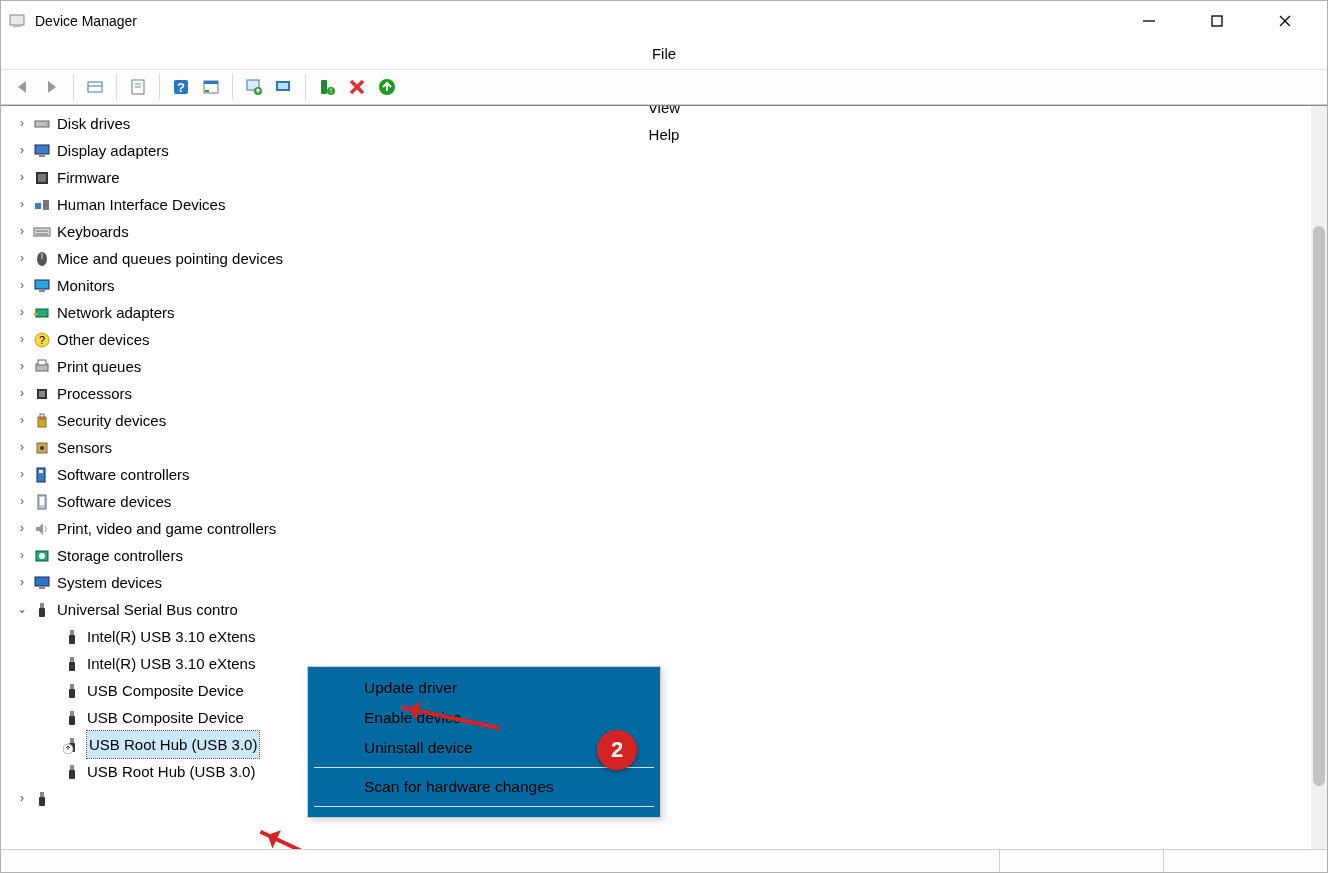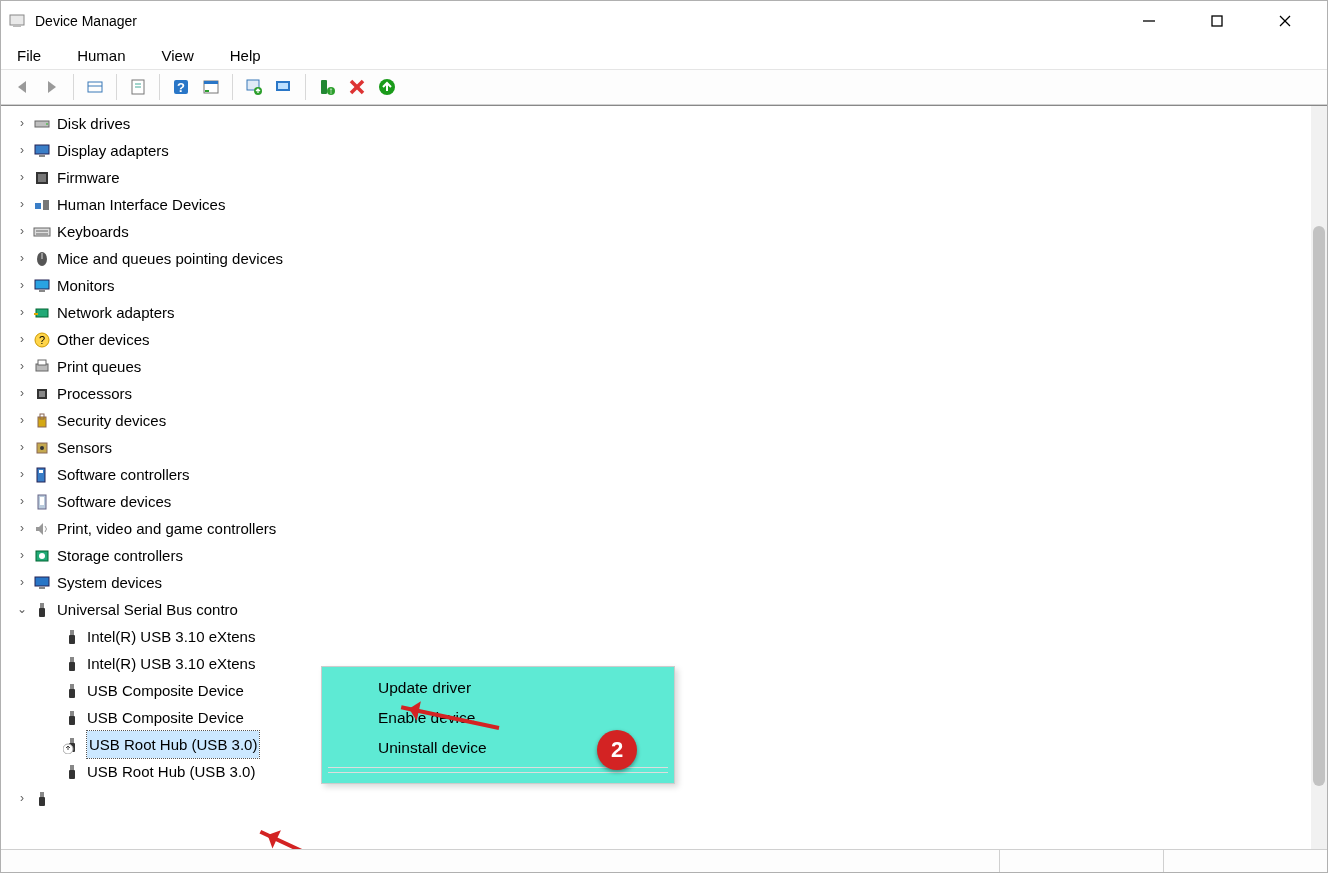--- a/index.html
+++ b/index.html
@@ -39,22 +39,23 @@
   }
   .win-btn {
     width: 40px; height: 30px;
     display: flex; align-items: center; justify-content: center;
     cursor: default;
   }
   .menubar {
     height: 28px;
     display: flex; align-items: center;
     padding: 0 6px;
-    gap: 16px;
+    gap: 2px;
     border-bottom: 1px solid #e5e5e5;
+    flex-direction: column;
   }
   .menu-item { padding: 4px 10px; cursor: default; font-size: 15px; }
   .toolbar {
     height: 34px;
     display: flex; align-items: center;
     padding: 0 6px;
     background: #fdfdfd;
     border-bottom: 1px solid #d0d0d0;
   }
   .tbtn {
@@ -101,23 +102,23 @@
   .node.selected {
     background: transparent;
   }
   .node.selected .label {
     background: #cce8ff;
     outline: 1px dotted #555;
     padding: 0 2px;
   }
   .context-menu {
     position: absolute;
-    left: 320px; top: 560px;
+    left: 306px; top: 560px;
     width: 352px;
-    background: #5eead4;
+    background: #0369a1;
     border: 1px solid #ccc;
     box-shadow: 3px 3px 6px rgba(0,0,0,0.15);
     padding: 6px 0;
     font-size: 15.5px;
   }
   .cm-item { padding: 6px 24px 6px 56px; cursor: default; }
   .cm-item.bold { font-weight: 600; }
   .cm-sep { height: 1px; background: #ddd; margin: 4px 6px; }
   .statusbar {
     height: 22px;
@@ -535,20 +536,21 @@
       </div>
     <div class="scrollbar">
       <div class="scroll-thumb"></div>
     </div>
 
     <div class="context-menu" id="cmenu">
         <div class="cm-item">Update driver</div>
         <div class="cm-item">Enable device</div>
         <div class="cm-item">Uninstall device</div>
         <div class="cm-sep"></div>
+        <div class="cm-item">Scan for hardware changes</div>
         <div class="cm-sep"></div>
       </div>
 
     <div class="anno-arrow" style="left:350px; top:766px; width:100px; transform: rotate(-155deg);"></div>
 
     <div class="anno-arrow" style="left:498px; top:620px; width:100px; transform: rotate(-168deg);"></div>
     <div class="anno-circle" style="left:596px; top:624px;">
         <span>2</span>
       </div>
   </div>

